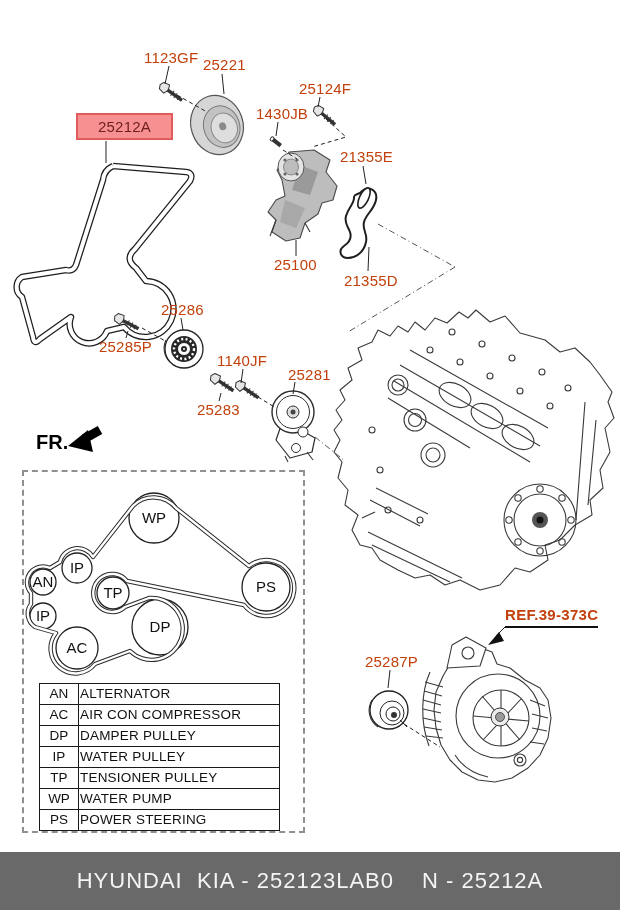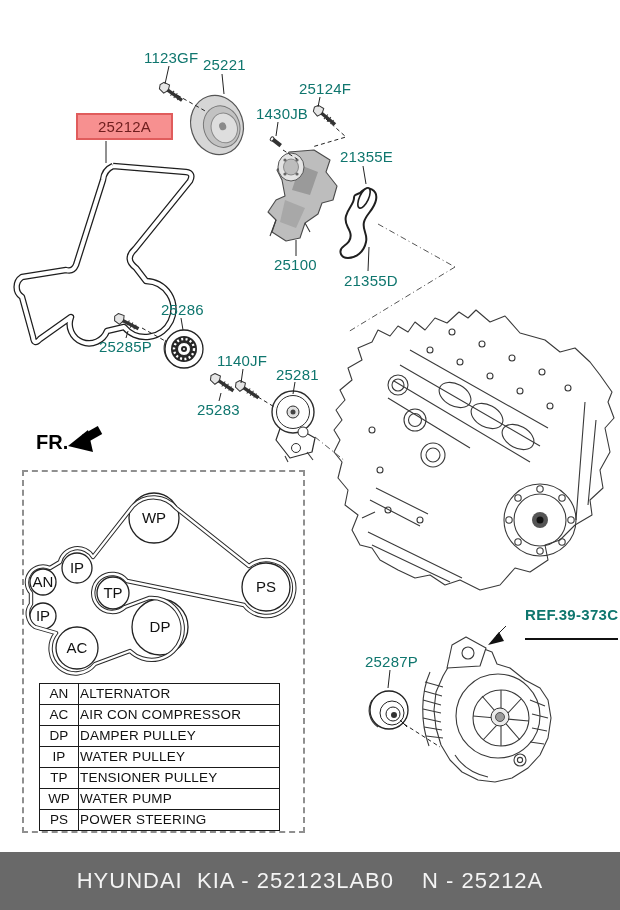--- a/index.html
+++ b/index.html
@@ -1,21 +1,21 @@
 <!DOCTYPE html>
 <html><head>
 <meta charset="utf-8">
 <style>
   html,body{margin:0;padding:0;background:#fff;}
   .stage{position:relative;width:620px;height:910px;background:#ffffff;overflow:hidden;
          font-family:"Liberation Sans",sans-serif;}
   svg.art{position:absolute;left:0;top:0;}
-  .label{position:absolute;font-size:15px;color:#0f766e;white-space:nowrap;line-height:1;letter-spacing:.2px;}
+  .label{position:absolute;font-size:15px;color:#c2410c;white-space:nowrap;line-height:1;letter-spacing:.2px;}
   .label.highlight{background:#f79090;border:2px solid #e05c5c;color:#6e1e1e;padding:4px 20px;}
-  .label.ref{font-weight:bold;border-bottom:2px solid #111;padding-bottom:16px;letter-spacing:.3px;margin-left:20px;}
+  .label.ref{font-weight:bold;border-bottom:2px solid #111;padding-bottom:4px;letter-spacing:.3px;}
   .fr{position:absolute;left:36px;top:431px;font-size:20px;font-weight:bold;color:#000;text-align:right;}
   .dashed-box{position:absolute;left:22px;top:470px;width:279px;height:359px;border:2px dashed #8f8f8f;}
   table.legend{position:absolute;left:39px;top:683px;border-collapse:collapse;background:#fff;}
   table.legend td{border:1.5px solid #1a1a1a;font-size:13.5px;color:#111;height:18px;line-height:1;}
   table.legend td.code{width:36px;text-align:center;}
   table.legend td.name{width:198px;letter-spacing:.2px;margin-left:36px;}
   .footer{position:absolute;left:0;top:852px;width:620px;height:58px;background:#696969;
           display:flex;align-items:center;justify-content:center;gap:28px;}
   .footer span{color:#f4f4f4;font-size:22px;letter-spacing:1px;white-space:pre;}
   .belt-outer{fill:none;stroke:#1e1e1e;stroke-width:6.5;stroke-linejoin:round;}
@@ -264,21 +264,21 @@
   <div class="label" style="left:299px;top:81px">25124F</div>
   <div class="label" style="left:256px;top:106px">1430JB</div>
   <div class="label" style="left:340px;top:149px">21355E</div>
   <div class="label" style="left:274px;top:257px">25100</div>
   <div class="label" style="left:344px;top:273px">21355D</div>
   <div class="label highlight" style="left:76px;top:113px">25212A</div>
   <div class="label" style="left:161px;top:302px">25286</div>
   <div class="label" style="left:99px;top:339px">25285P</div>
   <div class="label" style="left:217px;top:353px">1140JF</div>
   <div class="label" style="left:197px;top:402px">25283</div>
-  <div class="label" style="left:276px;top:367px">25281</div>
+  <div class="label" style="left:288px;top:367px">25281</div>
   <div class="label" style="left:365px;top:654px">25287P</div>
   <div class="label ref" style="left:505px;top:607px">REF.39-373C</div>
 
   <div class="fr">FR.</div>
 
   <div class="dashed-box"></div>
 
   <table class="legend">
     <tbody>
       <tr>

